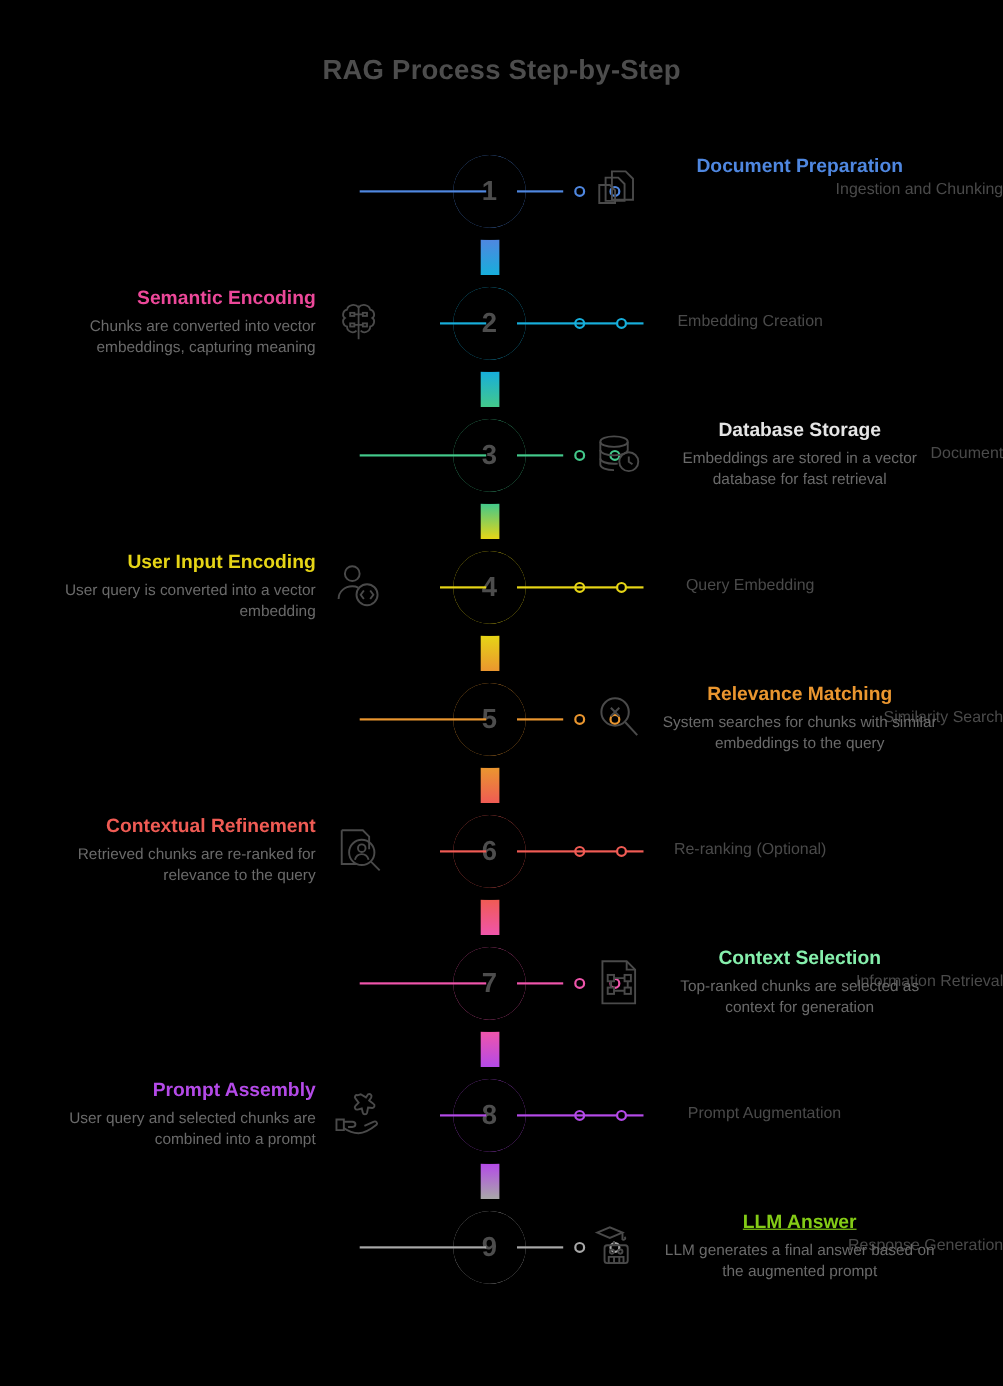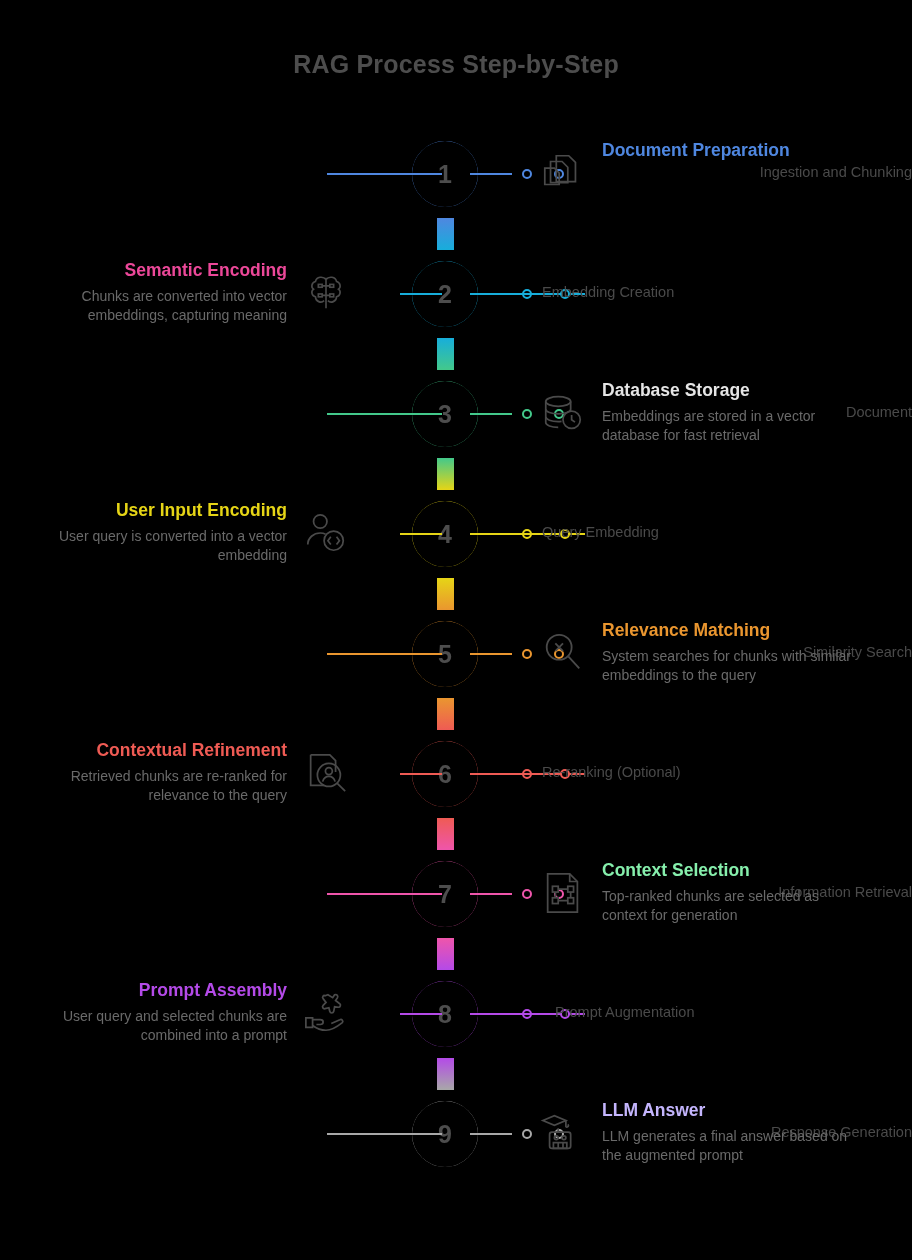--- a/index.html
+++ b/index.html
@@ -25,21 +25,21 @@
     display:flex;align-items:center;justify-content:center;
     font-size:25px;font-weight:bold;color:#4d4d4d;
   }
   .conn{position:absolute;top:-1px;height:2px;}
   .conn.left{right:470px;}
   .conn.right{left:470px;width:42px;}
   .dot{position:absolute;top:-5px;width:10px;height:10px;border-radius:50%;
        box-sizing:border-box;border:2px solid;background:#000;}
   .side{position:absolute;}
   .side.left{right:0;text-align:right;}
-  .side.right{left:0;text-align:left;}
+  .side.right{left:0;text-align:center;}
   .short-label{font-size:14.5px;color:#4a4a4a;line-height:1.3;}
   .head{font-size:17.5px;font-weight:bold;line-height:1.3;}
   .desc{font-size:14px;color:#6a6a6a;line-height:1.35;margin-top:5px;}
   .icon{position:absolute;width:46px;height:46px;}
   .icon svg{width:46px;height:46px;display:block;}
 </style>
 </head>
 <body>
 
 <div id="page-title">RAG Process Step-by-Step</div>
@@ -271,17 +271,17 @@
           <path d="M27 18c2.5 0 3.5-1.5 2-3"></path>
           <path d="M19 19v4"></path>
           <rect x="10" y="23" width="22" height="17" rx="2.5"></rect>
           <circle cx="17" cy="29" r="2"></circle>
           <circle cx="25" cy="29" r="2"></circle>
           <path d="M14 34h14v6H14z"></path>
           <path d="M19 34v6M24 34v6"></path>
         </svg>
       </div>
       <div class="side right" style="top:-35px;left:602px;width:250px;">
-        <div class="head" style="color:#c4b5fd;">LLM Answer</div>
+        <div class="head" style="color:#84cc16;text-decoration:underline;">LLM Answer</div>
         <div class="desc">LLM generates a final answer based on the augmented prompt</div>
       </div>
     </div>
   </div>
 
 </body></html>

